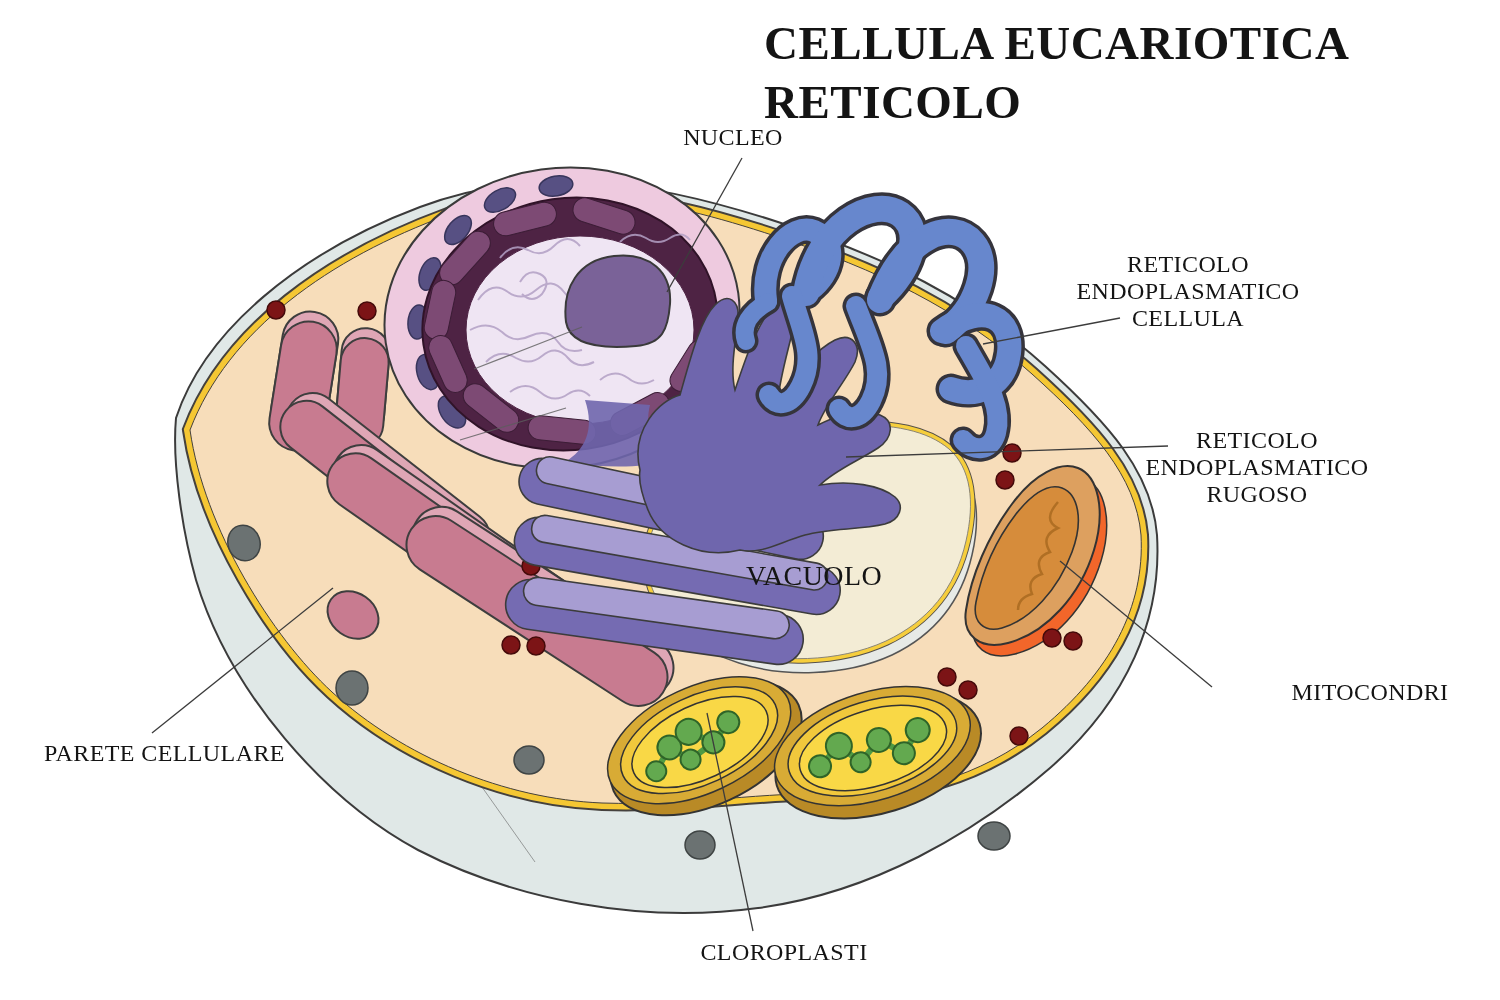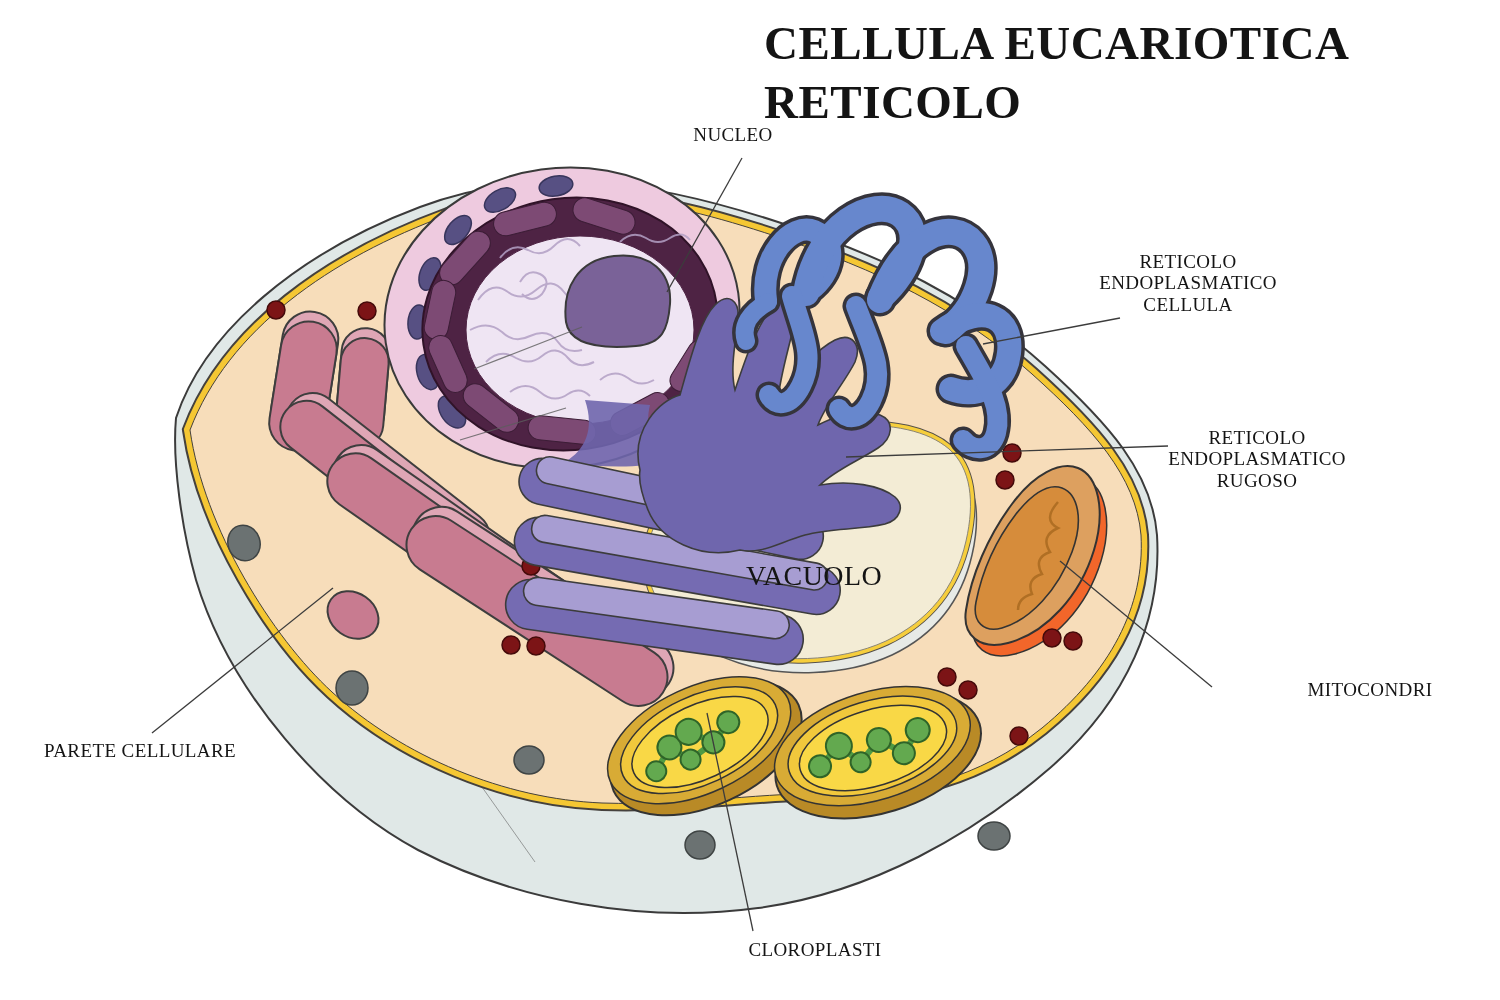--- a/index.html
+++ b/index.html
@@ -1,19 +1,19 @@
 <!DOCTYPE html>
 <html style="--background: #ffffff; --text: #141414; --leader: #3c3c3c; --stroke: #333333; --cytoplasm: #f7ddba; --membrane: #f5c733; --membrane-edge: #45413d; --wall: #e0e8e7; --wall-dot: #6b7272; --vacuole: #f3ecd5; --vacuole-ring: #f6ce3c; --vacuole-sliver: #e7eae6; --nucleus-outer: #eecadf; --nucleus-pore: #575083; --envelope: #4e2344; --envelope-lozenge: #7d4a74; --nucleoplasm: #efe5f3; --chromatin: #b3a0c5; --nucleolus: #7a6298; --golgi-main: #c87b90; --golgi-light: #dfa6b5; --rough-er: #6f66ad; --rough-er-band: #756bb2; --rough-er-light: #a79dd2; --smooth-er: #6787cd; --smooth-er-edge: #35343c; --mito-outer: #dda05f; --mito-inner: #d68c3b; --mito-rim: #f2662a; --chl-rim-dark: #b98a26; --chl-rim: #d8ab35; --chl-band: #f1c83c; --chl-inner: #f9d846; --grana: #63a94f; --grana-link: #4f9a43; --ribosome: #7c1416;"><head>
 <meta charset="utf-8">
 <style>
   html,body{margin:0;padding:0;background:#fff;}
   .stage{position:relative;width:1500px;height:1000px;background:var(--background,#fff);overflow:hidden;
          font-family:"Liberation Serif","DejaVu Serif",serif;}
   svg{position:absolute;left:0;top:0;}
-  .lbl{position:absolute;color:var(--text,#141414);font-size:19px;letter-spacing:.4px;line-height:1.13;}
+  .lbl{position:absolute;color:var(--text,#141414);font-size:24px;letter-spacing:.4px;line-height:1.13;}
   .lbl.center{text-align:center;}
   .title{position:absolute;right:36px;top:14px;width:700px;color:var(--text,#141414);
          font-size:47px;font-weight:bold;letter-spacing:.5px;line-height:1.25;}
   
   .f-wall{fill:var(--wall);} .f-cyto{fill:var(--cytoplasm);}
   .f-vac{fill:var(--vacuole);} .f-vacsl{fill:var(--vacuole-sliver);}
   .f-nuc{fill:var(--nucleus-outer);} .f-pore{fill:var(--nucleus-pore);}
   .f-env{fill:var(--envelope);} .f-loz{fill:var(--envelope-lozenge);}
   .f-nplasm{fill:var(--nucleoplasm);} .f-nucleolus{fill:var(--nucleolus);}
   .f-golgi{fill:var(--golgi-main);} .f-golgil{fill:var(--golgi-light);}
@@ -270,15 +270,15 @@
     <div>ENDOPLASMATICO</div>
     <div>RUGOSO</div>
   </div>
 
   <div class="lbl center" style="left:704px;top:560px;width:220px;font-size:28px;">VACUOLO</div>
 
   <div class="lbl center" style="left:1235px;top:679px;width:270px;">MITOCONDRI</div>
 
   <div class="lbl" style="left:44px;top:740px;width:320px;">PARETE CELLULARE</div>
 
-  <div class="lbl center" style="left:690px;top:939px;width:250px;">CLOROPLASTI</div>
+  <div class="lbl center" style="left:659px;top:939px;width:250px;">CLOROPLASTI</div>
 
 </div>
 
 </body></html>

